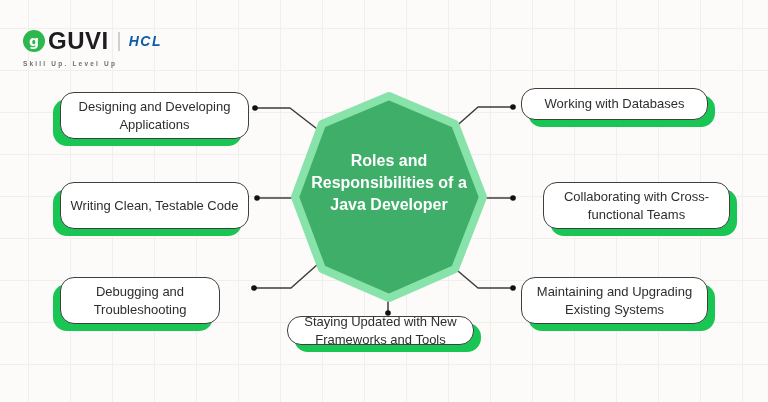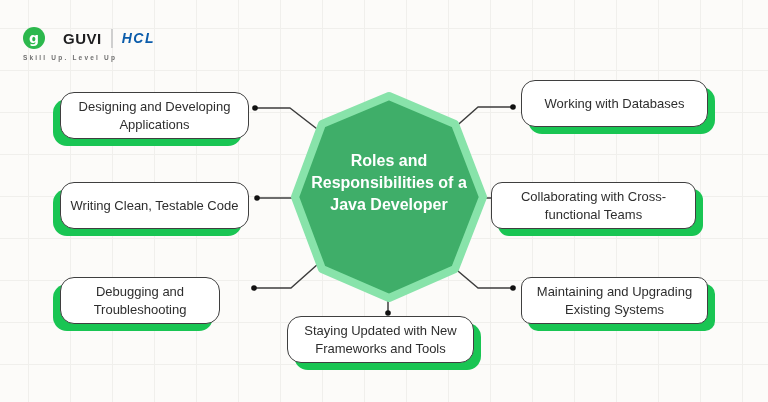--- a/index.html
+++ b/index.html
@@ -23,22 +23,22 @@
   .brand { position: absolute; left: 23px; top: 27px; }
   .brand-row { display: flex; align-items: center; }
   .logo-badge {
     width: 22px; height: 22px; border-radius: 50%;
     background: #2cb84d; color: #ffffff;
     display: flex; align-items: center; justify-content: center;
     font-family: "DejaVu Sans", sans-serif;
     font-weight: 700; font-size: 14px; line-height: 1;
   }
   .brand-guvi {
-    margin-left: 18px;
-    font-size: 15px; font-weight: 700; color: #1d1d1f;
+    margin-left: 3px;
+    font-size: 24px; font-weight: 700; color: #1d1d1f;
     letter-spacing: 0.5px;
   }
   .brand-divider {
     width: 2px; height: 19px; background: #cfcfcf;
     margin: 0 9px;
   }
   .brand-hcl {
     font-size: 14px; font-weight: 800; font-style: italic;
     color: #0b5cab; letter-spacing: 1.5px;
   }
@@ -66,24 +66,24 @@
     text-align: center;
     font-size: 13px; line-height: 1.35; color: #2e2e2e; font-weight: 500;
     padding: 4px 8px;
   }
   .node.shadow-left  { box-shadow: -7px 7px 0 0 #19c553; }
   .node.shadow-right { box-shadow:  7px 7px 0 0 #19c553; }
 
   .node-designing     { left: 60px;  top: 92px;  width: 189px; height: 47px; }
   .node-writing       { left: 60px;  top: 182px; width: 189px; height: 47px; }
   .node-debugging     { left: 60px;  top: 277px; width: 160px; height: 47px; }
-  .node-databases     { left: 521px; top: 80px;  width: 187px; height: 47px; }
-  .node-collaborating { left: 491px; top: 182px; width: 205px; height: 47px; border-radius: 11px; }
-  .node-maintaining   { left: 521px; top: 277px; width: 187px; height: 47px; border-radius: 10px; }
-  .node-staying       { left: 287px; top: 316px; width: 187px; height: 47px; }
+  .node-databases     { left: 521px; top: 88px;  width: 187px; height: 32px; }
+  .node-collaborating { left: 543px; top: 182px; width: 187px; height: 47px; }
+  .node-maintaining   { left: 521px; top: 277px; width: 187px; height: 47px; }
+  .node-staying       { left: 287px; top: 316px; width: 187px; height: 29px; }
 </style>
 </head>
 <body>
 
 <div class="canvas">
 
   <div class="brand">
     <div class="brand-row">
       <div class="logo-badge">
         <span>g</span>

